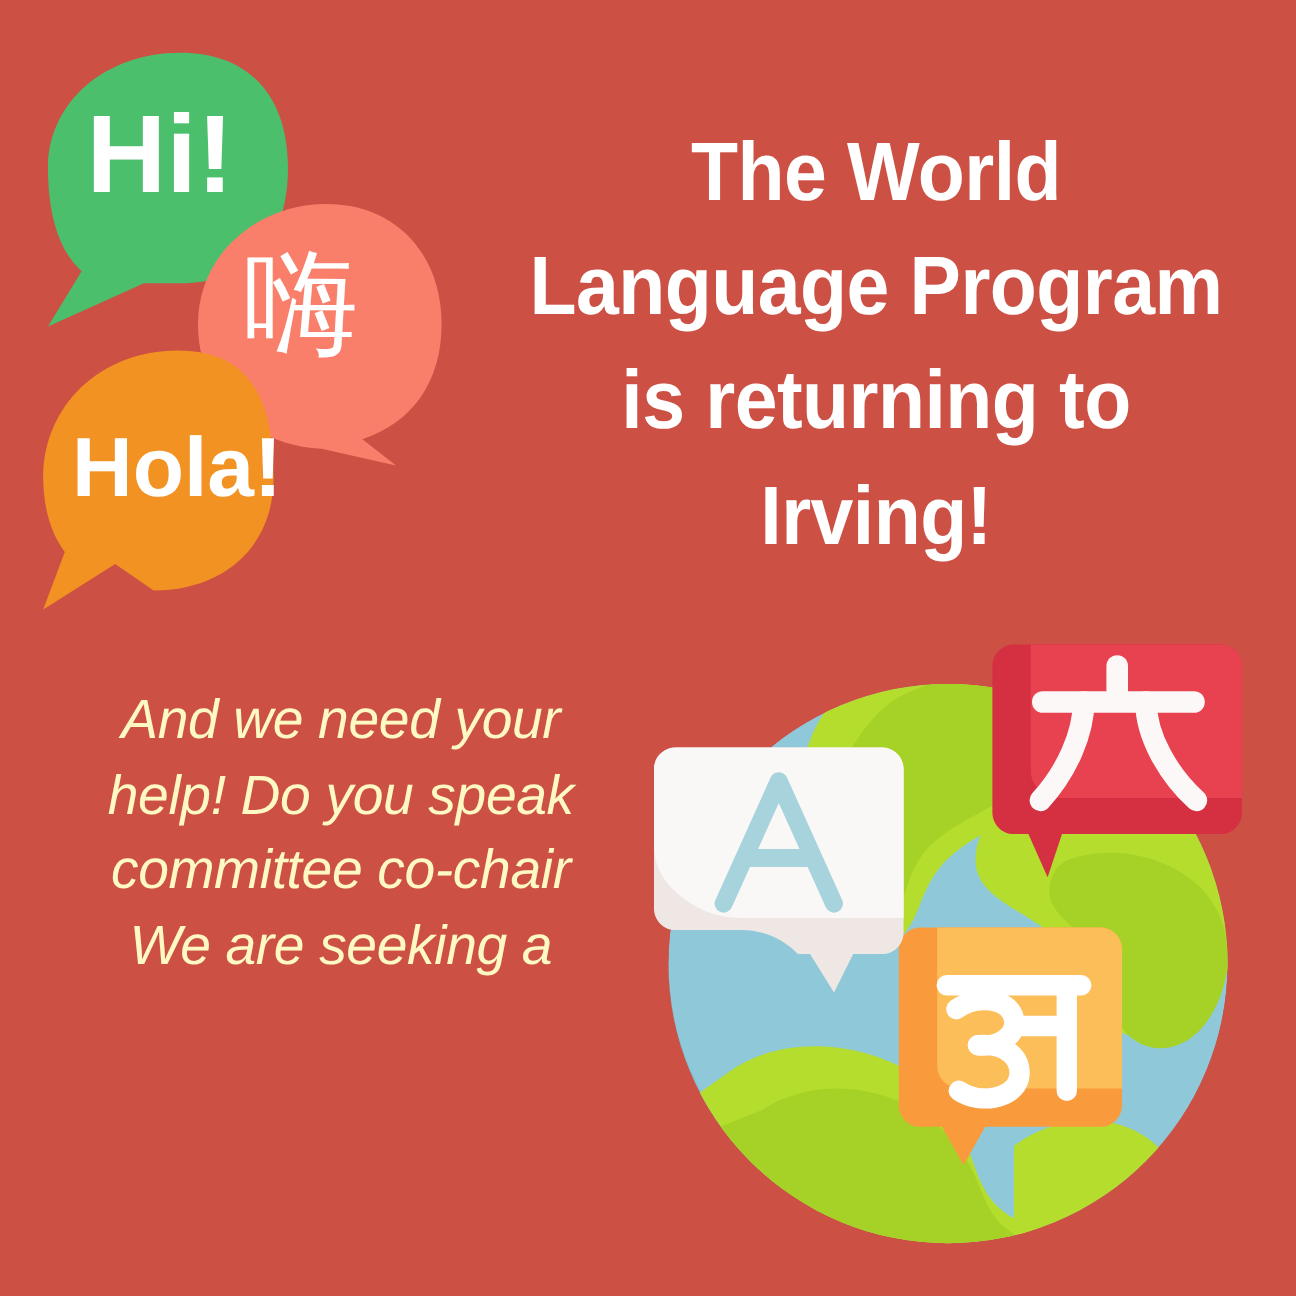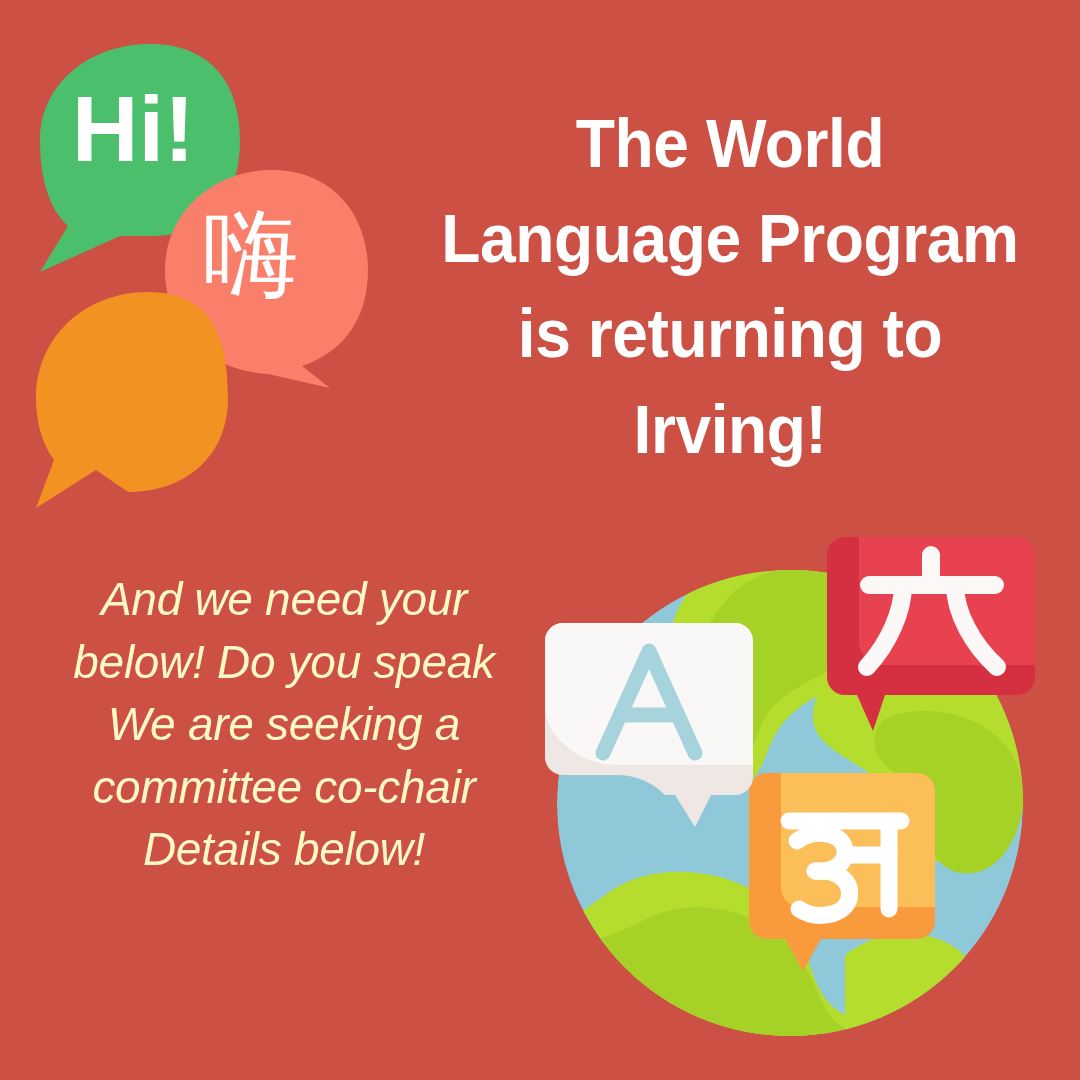--- a/index.html
+++ b/index.html
@@ -127,35 +127,35 @@
                  C368,318 344,352 302,366 L330,388 L268,374 C204,370 165,326 165,270 Z" fill="#FA7F6B"></path>
       </g>
 
       <g>
         <path d="M36,398 C36,338 84,292 148,292 C212,292 228,338 228,398
                  C228,456 186,492 128,492 L96,470 L36,508 L54,460 C42,444 36,422 36,398 Z" fill="#F29222"></path>
       </g>
     </svg>
     <div class="bubble-label" id="label-hi">Hi!</div>
     <div class="bubble-label" id="label-hai">嗨</div>
+    <div class="bubble-label" id="label-hola">Hola!</div>
   </div>
 
   <div id="headline">
     <span>The World</span>
     <span>Language Program</span>
     <span>is returning to</span>
     <span>Irving!</span>
   </div>
 
   <div id="body-copy">
     <span>And we need your</span>
-    <span>below! Do you speak</span>
+    <span>help! Do you speak</span>
+    <span>committee co-chair</span>
     <span>We are seeking a</span>
-    <span>committee co-chair</span>
-    <span>Details below!</span>
   </div>
 
   <div id="globe-art">
     <svg viewBox="0 0 500 520" xmlns="http://www.w3.org/2000/svg">
       <defs>
         <clipPath id="globeClip">
           <circle cx="245" cy="278" r="233"></circle>
         </clipPath>
       </defs>
 

